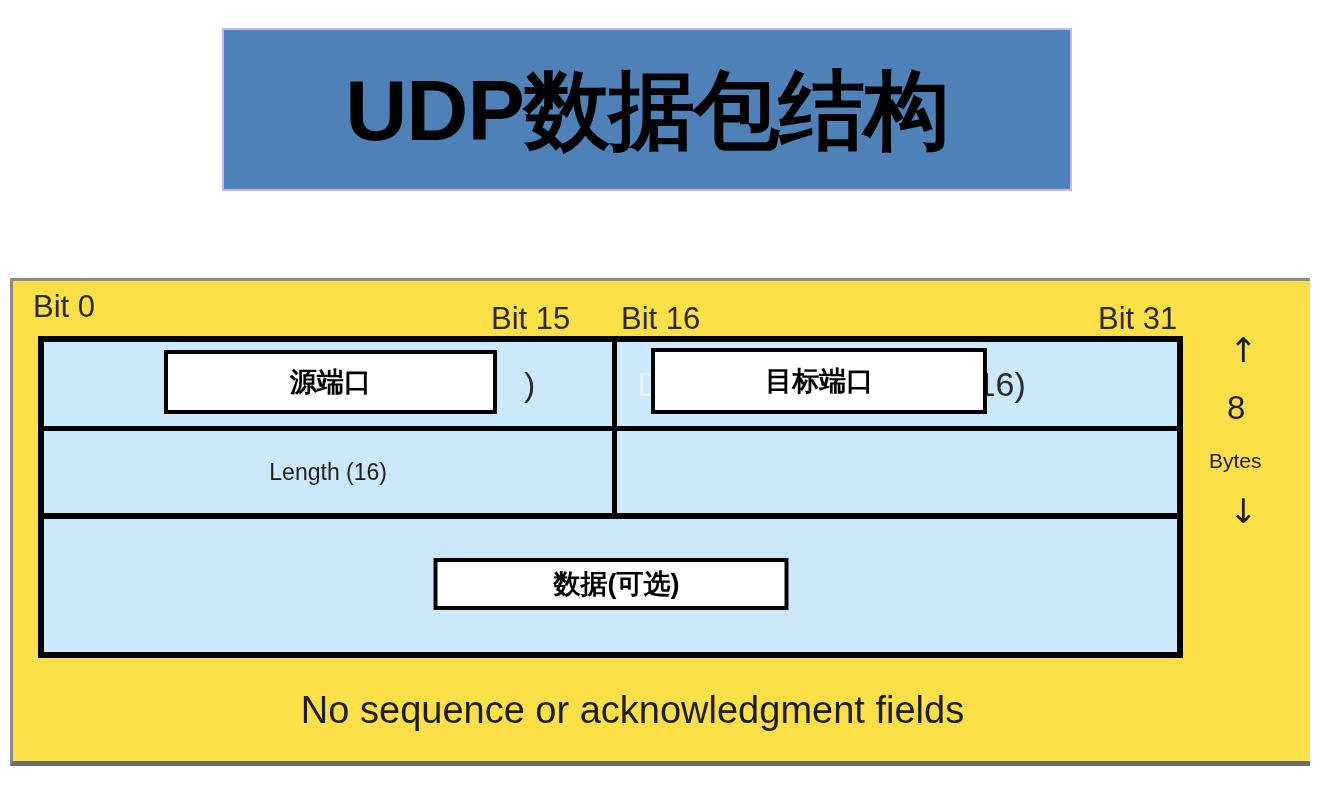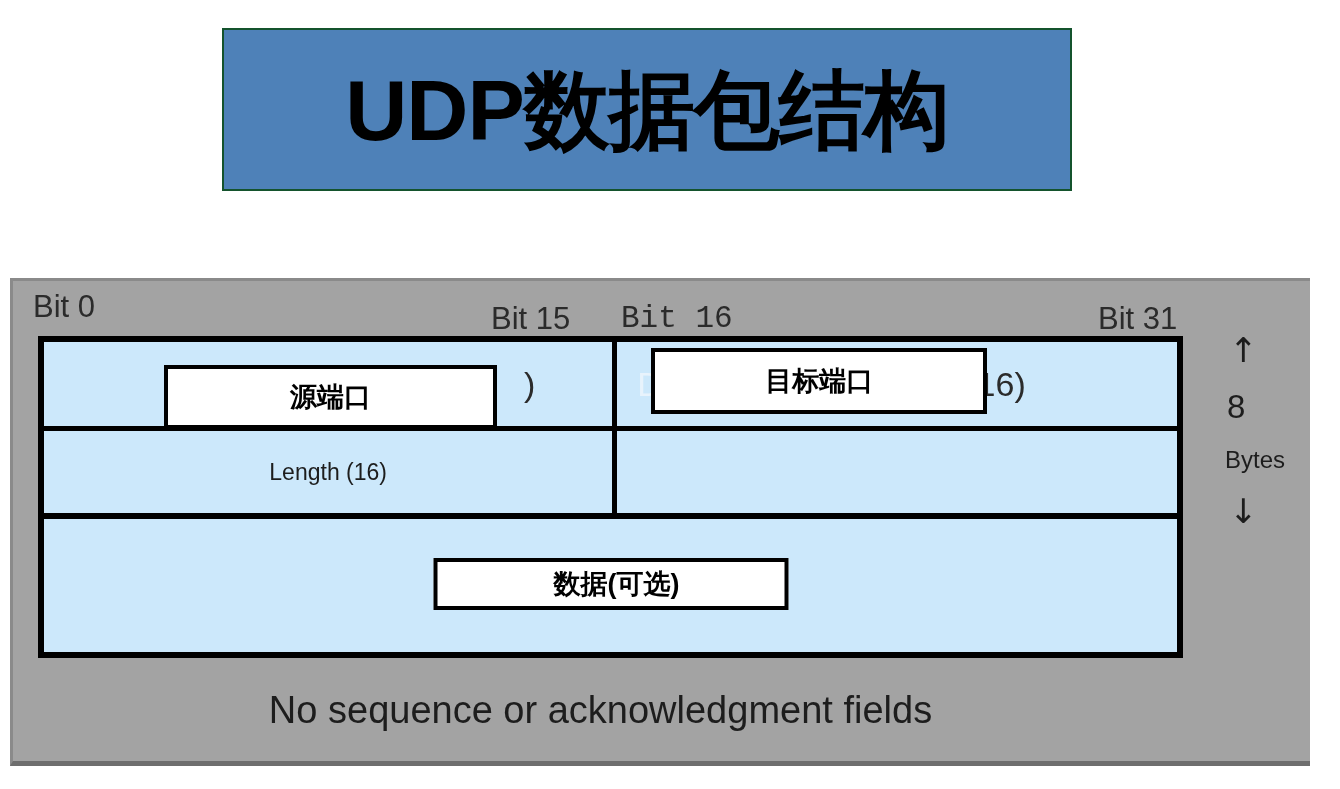--- a/index.html
+++ b/index.html
@@ -16,21 +16,21 @@
   }
 
   
   #title-banner {
     position: absolute;
     left: 222px;
     top: 28px;
     width: 850px;
     height: 163px;
     background: #4E81B8;
-    border: 2px solid #14532d;
+    border: 2px solid #c4b5fd;
     box-sizing: border-box;
     display: flex;
     align-items: center;
     justify-content: center;
   }
   #title-banner .title-text {
     font-size: 86px;
     font-weight: bold;
     color: #000000;
     line-height: 1;
@@ -38,38 +38,38 @@
     white-space: nowrap;
   }
 
   
   #diagram-frame {
     position: absolute;
     left: 10px;
     top: 278px;
     width: 1300px;
     height: 488px;
-    background: #a3a3a3;
+    background: #fde047;
     border-top: 3px solid #8a8a8a;
     border-left: 3px solid #8a8a8a;
     border-bottom: 5px solid #6e6e6e;
     box-sizing: border-box;
   }
 
   
   .bit-label {
     position: absolute;
     font-size: 31px;
     color: #2b2b2b;
     white-space: nowrap;
     line-height: 1;
   }
   #bit-0      { left: 20px;  top: 10px; }
   #bit-15     { left: 478px; top: 22px; }
-  #bit-16     { left: 608px; top: 22px; font-family: Liberation Mono, monospace; }
+  #bit-16     { left: 608px; top: 22px; }
   #bit-31     { left: 1085px;top: 22px; }
 
   
   #packet-table {
     position: absolute;
     left: 25px;
     top: 55px;
     width: 1145px;
     height: 322px;
     border: 6px solid #000000;
@@ -132,21 +132,21 @@
     border: 4px solid #000000;
     box-sizing: border-box;
     display: flex;
     align-items: center;
     justify-content: center;
     font-size: 27px;
     font-weight: bold;
     color: #000000;
     white-space: nowrap;
   }
-  #overlay-src  { left: 120px; top: 23px;  width: 333px; height: 64px; }
+  #overlay-src  { left: 120px; top: 8px;  width: 333px; height: 64px; }
   #overlay-dst  { left: 34px;  top: 6px;  width: 336px; height: 66px; }
   #overlay-data { left: 50%; transform: translateX(-50%); top: 39px; width: 355px; height: 52px; padding-left: 12px; }
 
   
   .cell-label {
     font-size: 23px;
     color: #1d1d1d;
     white-space: nowrap;
     position: relative;
     z-index: 1;
@@ -171,37 +171,38 @@
     margin-left: 20px;
     font-family: "DejaVu Sans", sans-serif;
   }
   #bytes-annotation .bytes-count {
     font-size: 33px;
     color: #1d1d1d;
     line-height: 1;
     margin-left: 18px;
   }
   #bytes-annotation .bytes-unit {
-    font-size: 24px;
-    color: #1d1d1d;
-    line-height: 1;
-    margin-left: 16px;
+    font-size: 21px;
+    color: #1d1d1d;
+    line-height: 1;
+    margin-left: 0px;
     white-space: nowrap;
   }
 
   
   #bottom-caption {
     position: absolute;
     left: 0;
     top: 408px;
     width: 1175px;
     text-align: center;
     font-size: 38px;
     color: #1d1d1d;
     white-space: nowrap;
+    padding-left: 32px;
   }
 </style>
 </head>
 <body>
 
 <div id="title-banner">
   <span class="title-text">UDP数据包结构</span>
 </div>
 
 <div id="diagram-frame">

